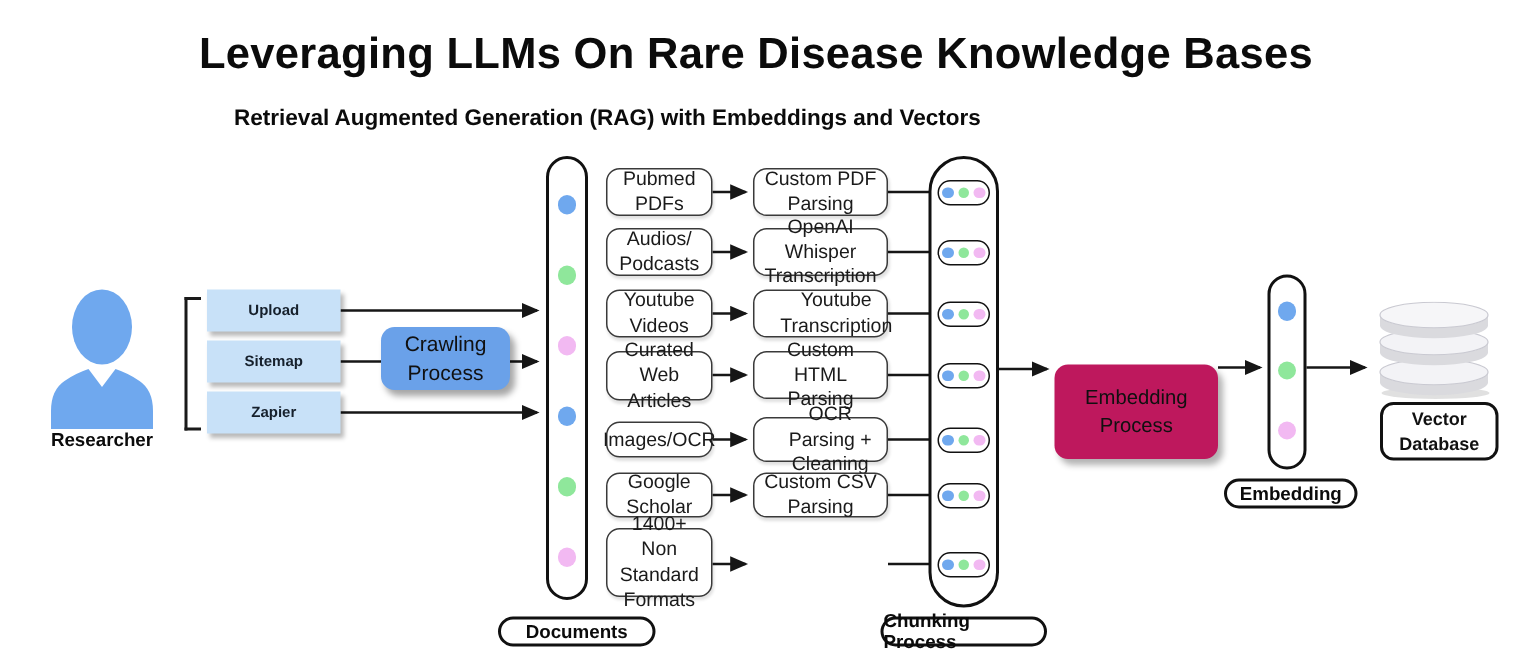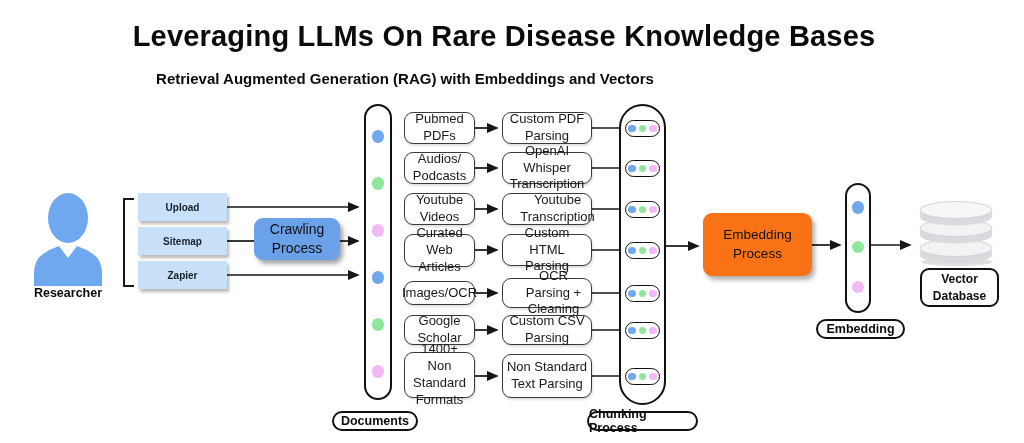--- a/index.html
+++ b/index.html
@@ -127,39 +127,38 @@
   <div class="process crawling" style="background: rgb(106, 161, 233);">Crawling Process</div>
 
   <div class="pill-v documents-pill">
       <div class="dot" style="background: rgb(111, 168, 238);"></div>
       <div class="dot" style="background: rgb(143, 231, 155);"></div>
       <div class="dot" style="background: rgb(242, 185, 242);"></div>
       <div class="dot" style="background: rgb(111, 168, 238);"></div>
       <div class="dot" style="background: rgb(143, 231, 155);"></div>
       <div class="dot" style="background: rgb(242, 185, 242);"></div>
     </div>
-  <div class="stadium" style="left:332px;top:411px;width:86px;">Documents</div>
+  <div class="stadium" style="left:332px;top:411px;width:105px;">Documents</div>
 
   <div class="pill-col"></div>
 
   <div class="small-box source" style="top:112px;height:32px;">Pubmed PDFs</div>
   <div class="small-box source" style="top:152px;height:32px;">Audios/ Podcasts</div>
   <div class="small-box source" style="top:193px;height:32px;">Youtube Videos</div>
   <div class="small-box source" style="top:234px;height:33px;">Curated Web Articles</div>
   <div class="small-box source" style="top:281px;height:24px;">Images/OCR</div>
   <div class="small-box source" style="top:315px;height:30px;">Google Scholar</div>
   <div class="small-box source" style="top:352px;height:46px;">1400+ Non Standard Formats</div>
 
   <div class="small-box parser" style="top:112px;height:32px;">Custom PDF Parsing</div>
   <div class="small-box parser" style="top:152px;height:32px;">OpenAI Whisper Transcription</div>
   <div class="small-box parser" style="top:193px;height:32px;padding-left:24px;">Youtube Transcription</div>
   <div class="small-box parser" style="top:234px;height:32px;">Custom HTML Parsing</div>
   <div class="small-box parser" style="top:278px;height:30px;padding-left:16px;">OCR Parsing + Cleaning</div>
   <div class="small-box parser" style="top:315px;height:30px;">Custom CSV Parsing</div>
-  <div class="small-box parser" style="top:354px;height:44px;">Non Standard Text Parsing</div>
 
   <div class="chunk-pill" style="top:120px;">
       <div class="dot" style="background: rgb(111, 168, 238);"></div>
       <div class="dot" style="background: rgb(143, 231, 155);"></div>
       <div class="dot" style="background: rgb(242, 185, 242);"></div>
     </div>
   <div class="chunk-pill" style="top:160px;">
       <div class="dot" style="background: rgb(111, 168, 238);"></div>
       <div class="dot" style="background: rgb(143, 231, 155);"></div>
       <div class="dot" style="background: rgb(242, 185, 242);"></div>
@@ -185,21 +184,21 @@
       <div class="dot" style="background: rgb(242, 185, 242);"></div>
     </div>
   <div class="chunk-pill" style="top:368px;">
       <div class="dot" style="background: rgb(111, 168, 238);"></div>
       <div class="dot" style="background: rgb(143, 231, 155);"></div>
       <div class="dot" style="background: rgb(242, 185, 242);"></div>
     </div>
 
   <div class="stadium" style="left:587px;top:411px;width:111px;">Chunking Process</div>
 
-  <div class="process embedding-proc" style="background: #f97316;">Embedding Process</div>
+  <div class="process embedding-proc" style="background: #be185d; margin-top: 30px;">Embedding Process</div>
 
   <div class="pill-v embedding-pill">
       <div class="dot" style="background: rgb(111, 168, 238);"></div>
       <div class="dot" style="background: rgb(143, 231, 155);"></div>
       <div class="dot" style="background: rgb(242, 185, 242);"></div>
     </div>
   <div class="stadium" style="left:816px;top:319px;width:89px;">Embedding</div>
 
   <div class="db-icon">
     <svg width="80" height="66" viewBox="0 0 80 66">

